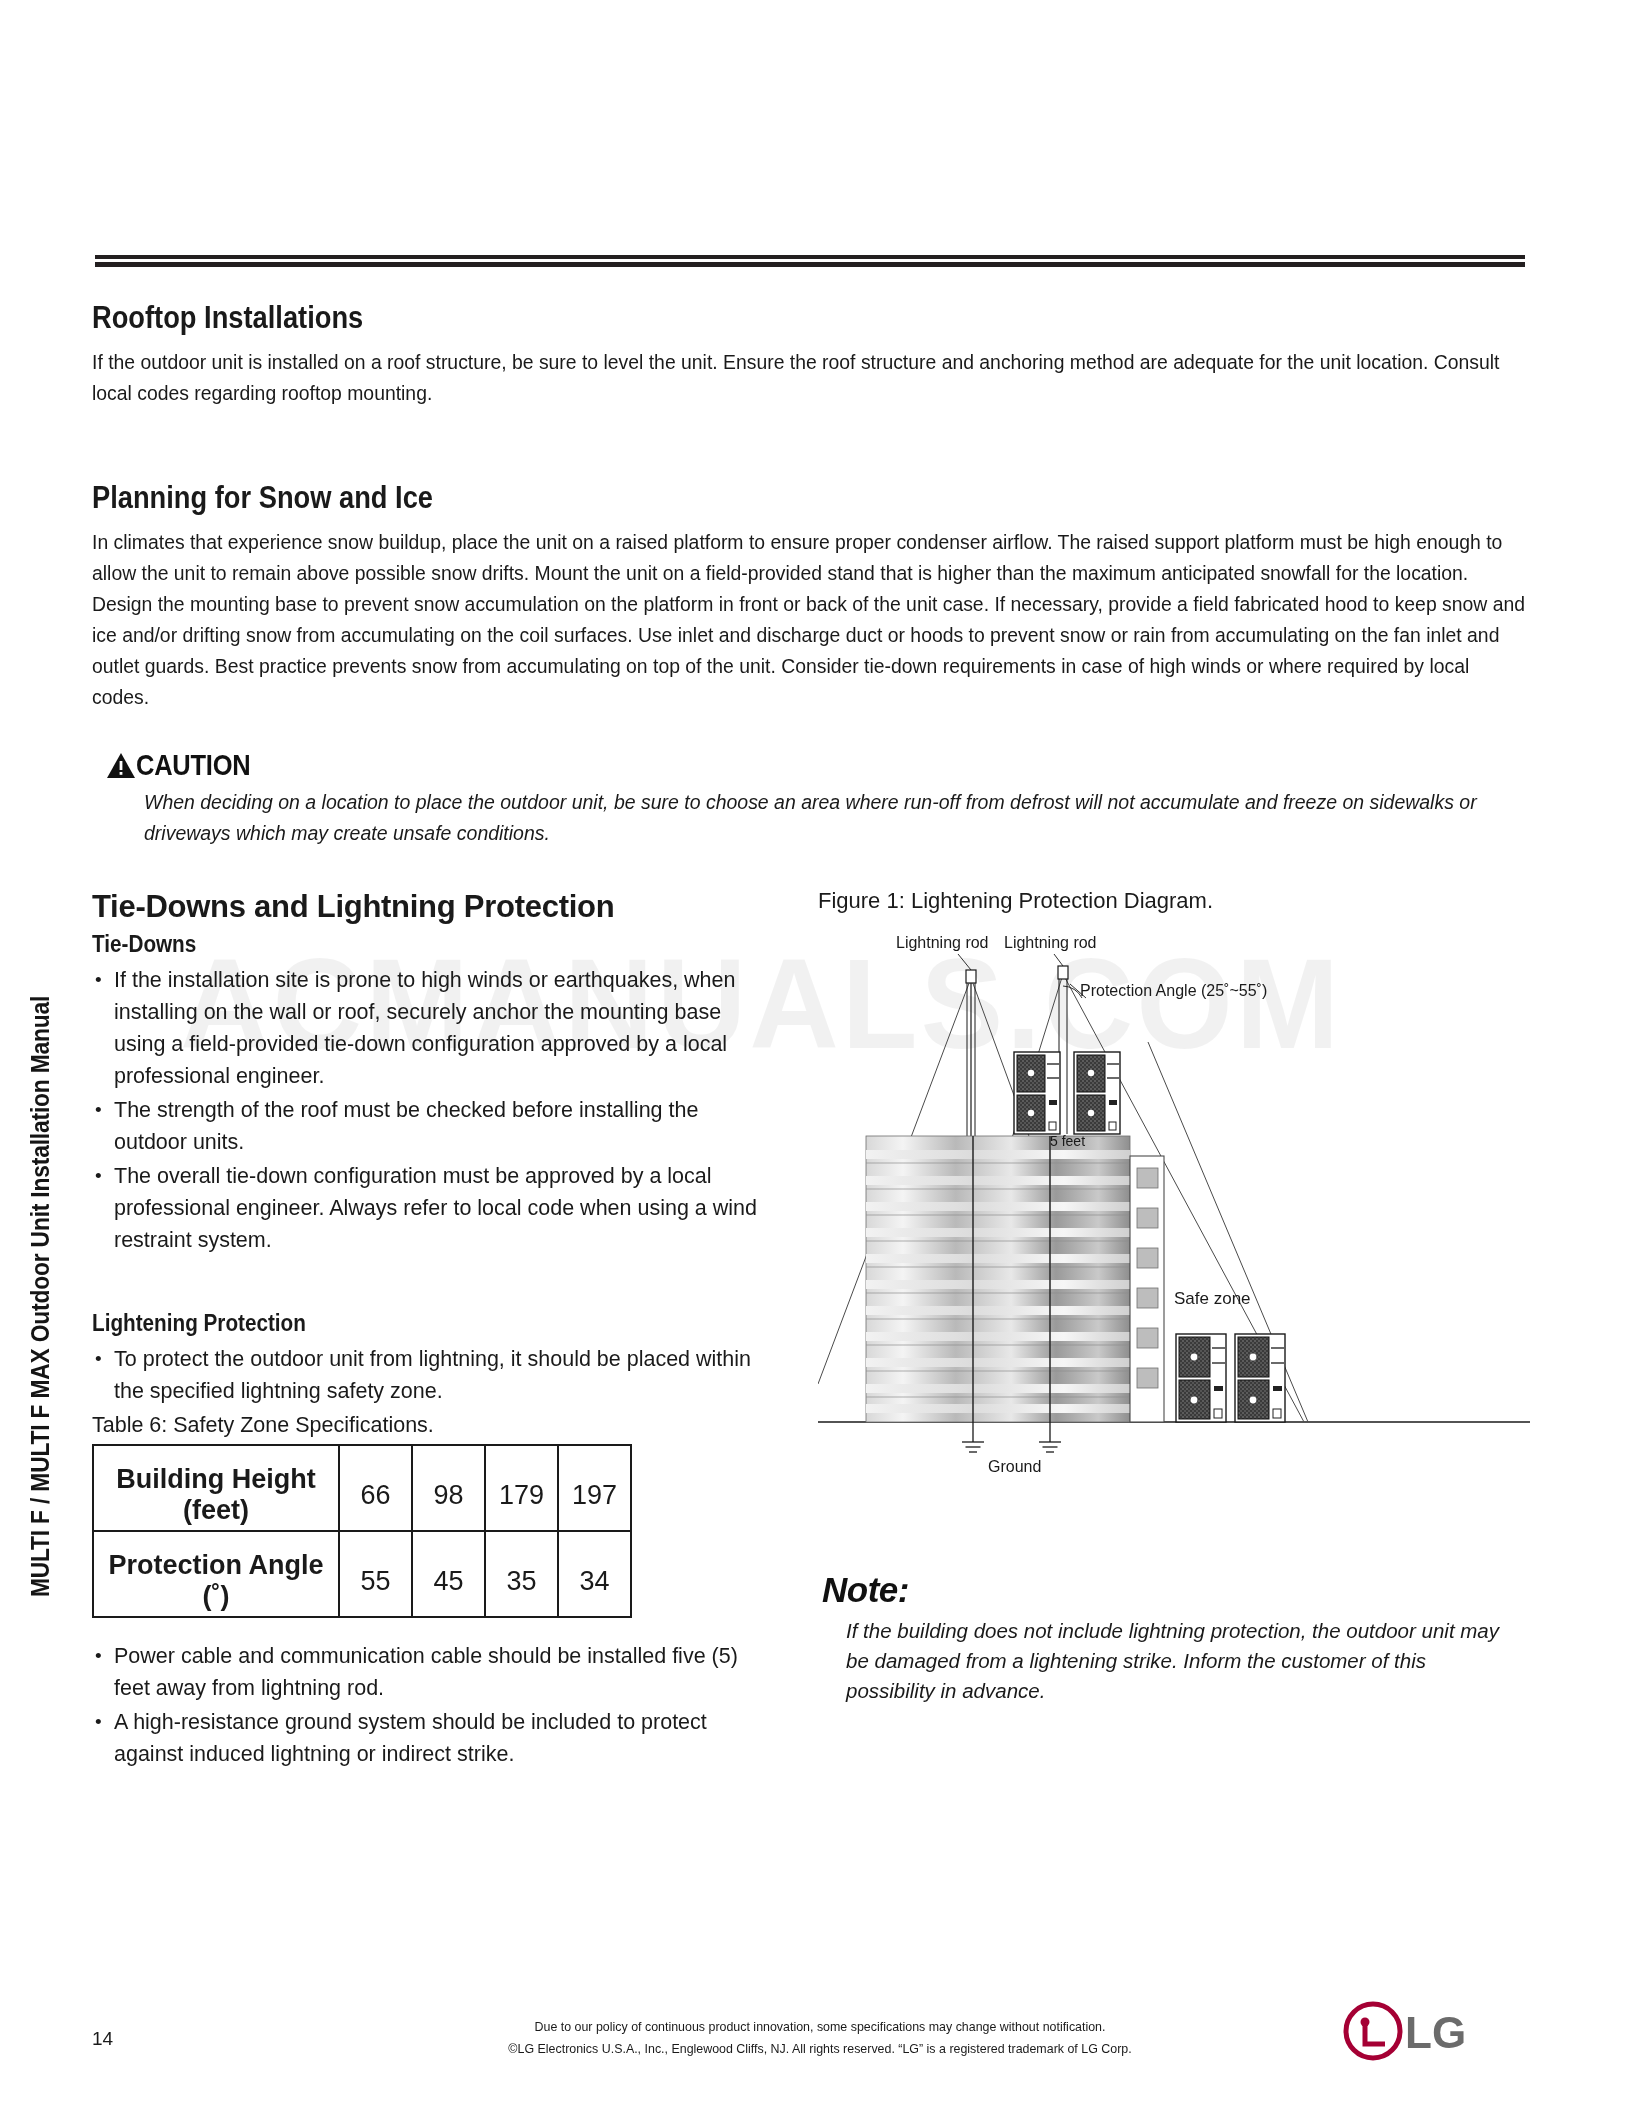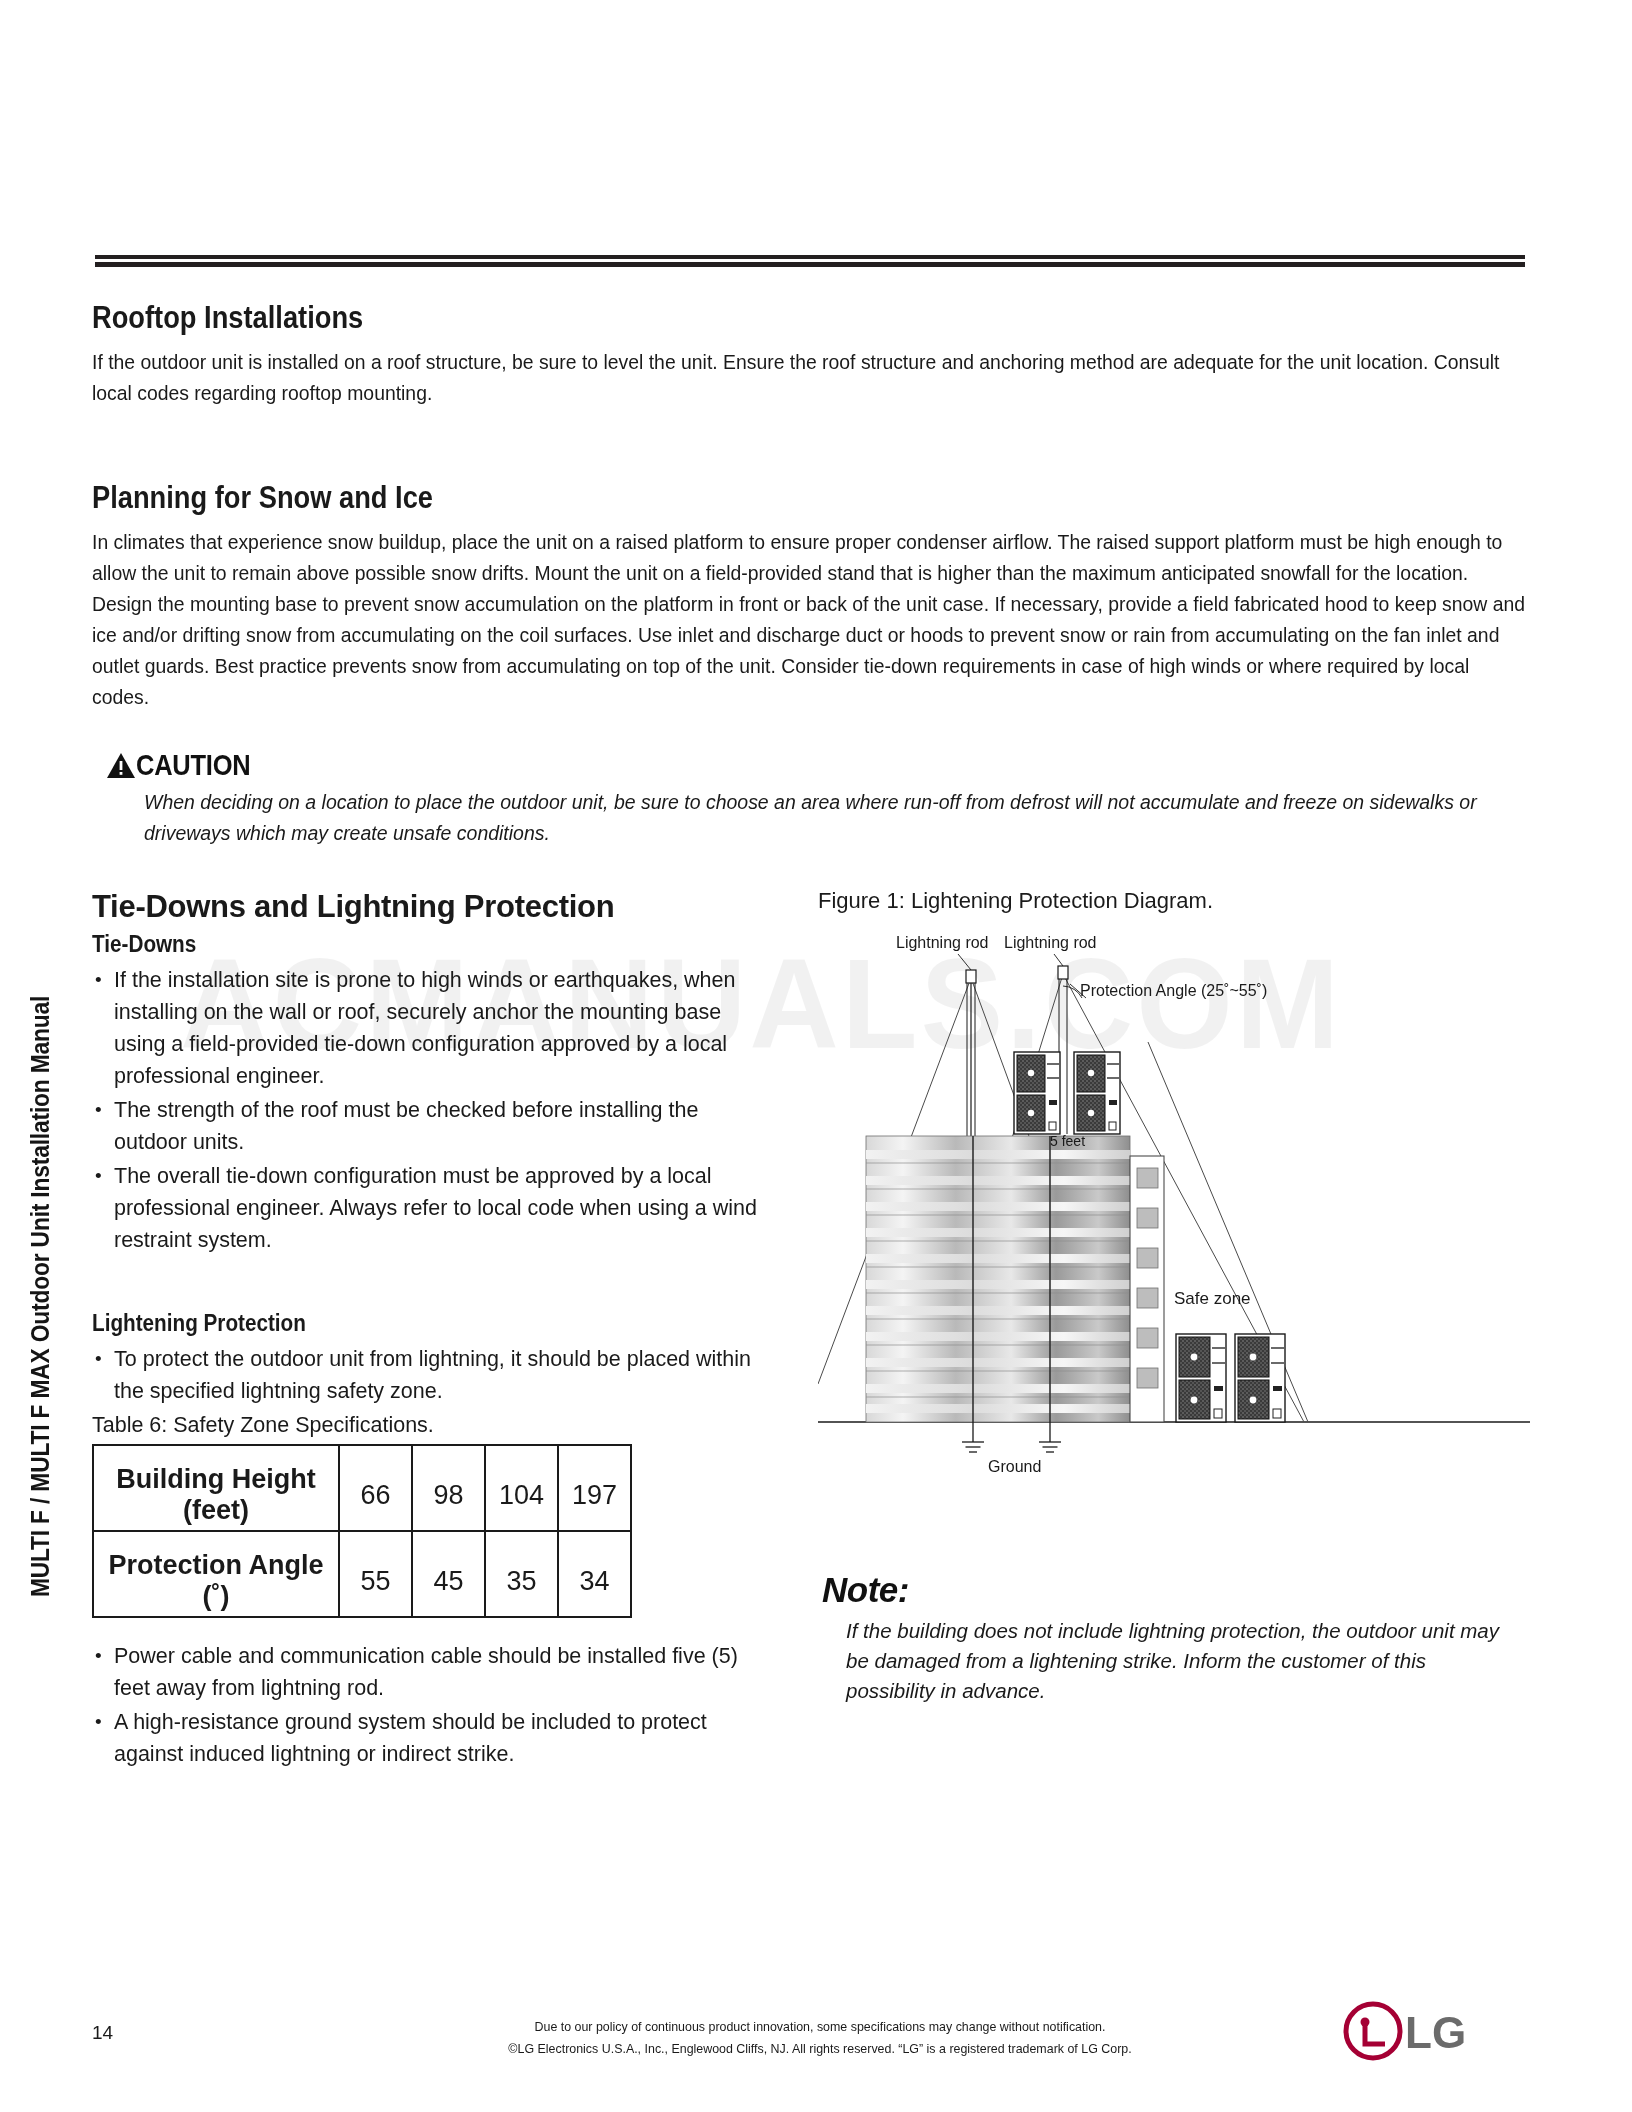--- a/index.html
+++ b/index.html
@@ -300,21 +300,21 @@
     font-style: italic;
     color: #1a1a1a;
     width: 660px;
   }
 
   
   #footer { position: absolute; left: 0px; top: 1990px; width: 1632px; height: 120px; }
   #page-number {
     position: absolute;
     left: 92px;
-    top: 32px;
+    top: 38px;
     font-size: 19px;
     color: #1a1a1a;
   }
   #footer-legal {
     position: absolute;
     left: 440px;
     top: 26px;
     width: 760px;
     text-align: center;
     font-size: 13.5px;
@@ -409,21 +409,21 @@
     </ul>
 
     <div id="table-caption">Table 6:  Safety Zone Specifications.</div>
 
     <table id="safety-table">
       <tbody>
         <tr>
           <th>Building Height (feet)</th>
           <td class="val">66</td>
           <td class="val">98</td>
-          <td class="val">104</td>
+          <td class="val">179</td>
           <td class="val">197</td>
         </tr>
         <tr>
           <th>Protection Angle (˚)</th>
           <td class="val">55</td>
           <td class="val">45</td>
           <td class="val">35</td>
           <td class="val">34</td>
         </tr>
       </tbody>

